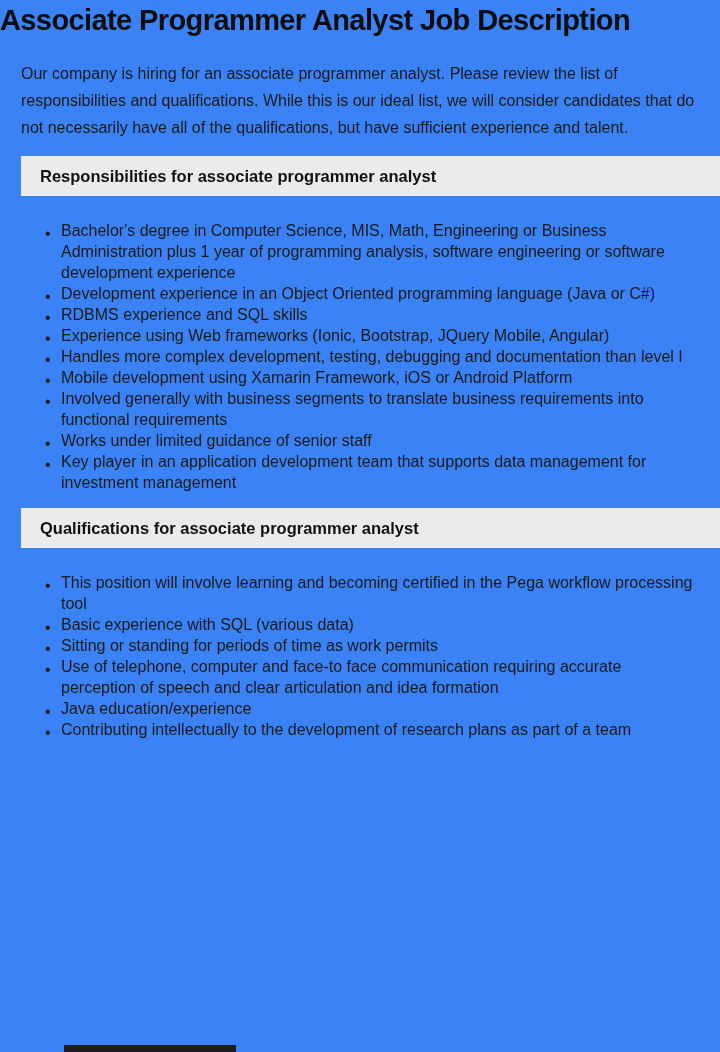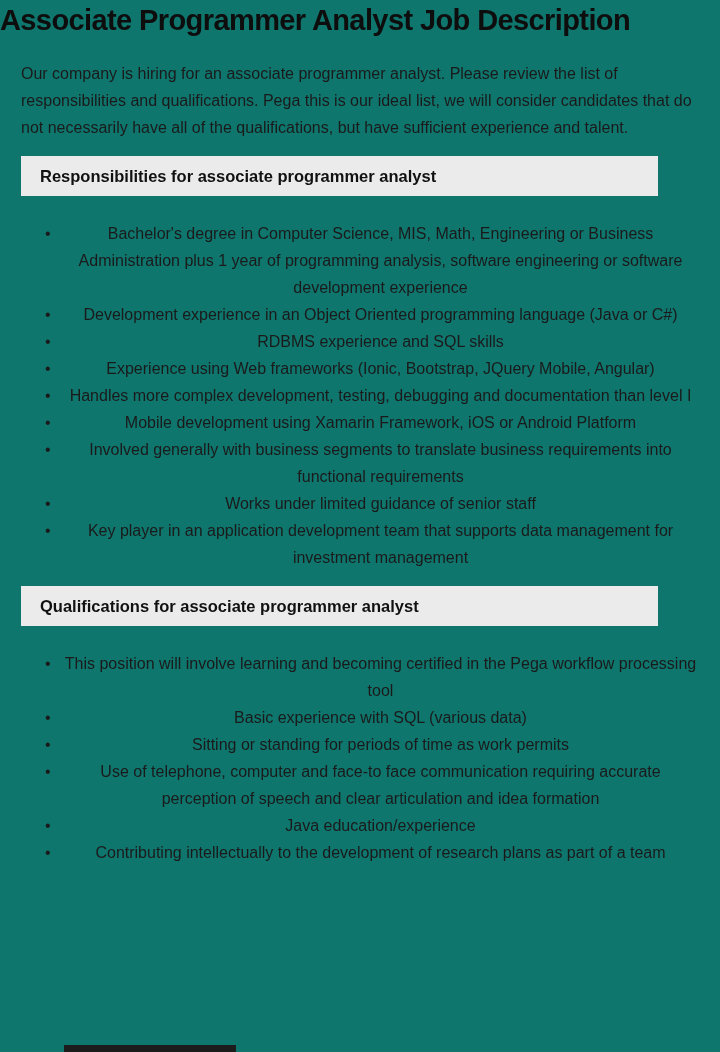--- a/index.html
+++ b/index.html
@@ -12,65 +12,64 @@
     height: 1052px;
     overflow: hidden;
     font-family: "Liberation Sans", "DejaVu Sans", sans-serif;
     color: #1a1a1a;
     -webkit-font-smoothing: antialiased;
   }
   .page {
     position: relative;
     width: 720px;
     height: 1052px;
-    background: #0f766e;
+    background: #3b82f6;
     overflow: hidden;
   }
   .page-title {
     margin: 2px 0 0 0;
     padding: 0;
     font-size: 29px;
     line-height: 36px;
     font-weight: 700;
     letter-spacing: -0.6px;
     color: #0d0d0d;
     white-space: nowrap;
   }
   .intro {
     margin: 22px 20px 0 21px;
     font-size: 16px;
     line-height: 27px;
     color: #1a1a1a;
   }
   .section-heading {
     margin: 15px 0 0 21px;
-    width: 637px;
+    width: 700px;
     height: 40px;
     background: #ebebeb;
     display: flex;
     align-items: center;
     box-sizing: border-box;
     padding-left: 19px;
   }
   .heading-text {
     font-size: 16.5px;
     font-weight: 700;
     color: #111111;
   }
   .bullet-list {
     margin: 24px 20px 0 0;
     padding: 0 0 0 61px;
     list-style: none;
   }
   .bullet-item {
     position: relative;
     font-size: 16px;
-    line-height: 27px;
+    line-height: 21px;
     color: #1a1a1a;
-    text-align: center;
   }
   .bullet-item::before {
     content: "\2022";
     position: absolute;
     left: -16px;
     top: 0;
     font-size: 16px;
     line-height: 27px;
     color: #1a1a1a;
   }
@@ -83,21 +82,21 @@
     background: #1c1c1c;
   }
 </style>
 </head>
 <body>
 
 <div class="page">
 
   <h1 class="page-title">Associate Programmer Analyst Job Description</h1>
 
-  <p class="intro">Our company is hiring for an associate programmer analyst. Please review the list of responsibilities and qualifications. Pega this is our ideal list, we will consider candidates that do not necessarily have all of the qualifications, but have sufficient experience and talent.</p>
+  <p class="intro">Our company is hiring for an associate programmer analyst. Please review the list of responsibilities and qualifications. While this is our ideal list, we will consider candidates that do not necessarily have all of the qualifications, but have sufficient experience and talent.</p>
 
   <div id="sections">
   <section class="jd-section">
     <div class="section-heading">
       <span class="heading-text">Responsibilities for associate programmer analyst</span>
     </div>
     <ul class="bullet-list">
           <li class="bullet-item">Bachelor's degree in Computer Science, MIS, Math, Engineering or Business Administration plus 1 year of programming analysis, software engineering or software development experience</li>
           <li class="bullet-item">Development experience in an Object Oriented programming language (Java or C#)</li>
           <li class="bullet-item">RDBMS experience and SQL skills</li>

